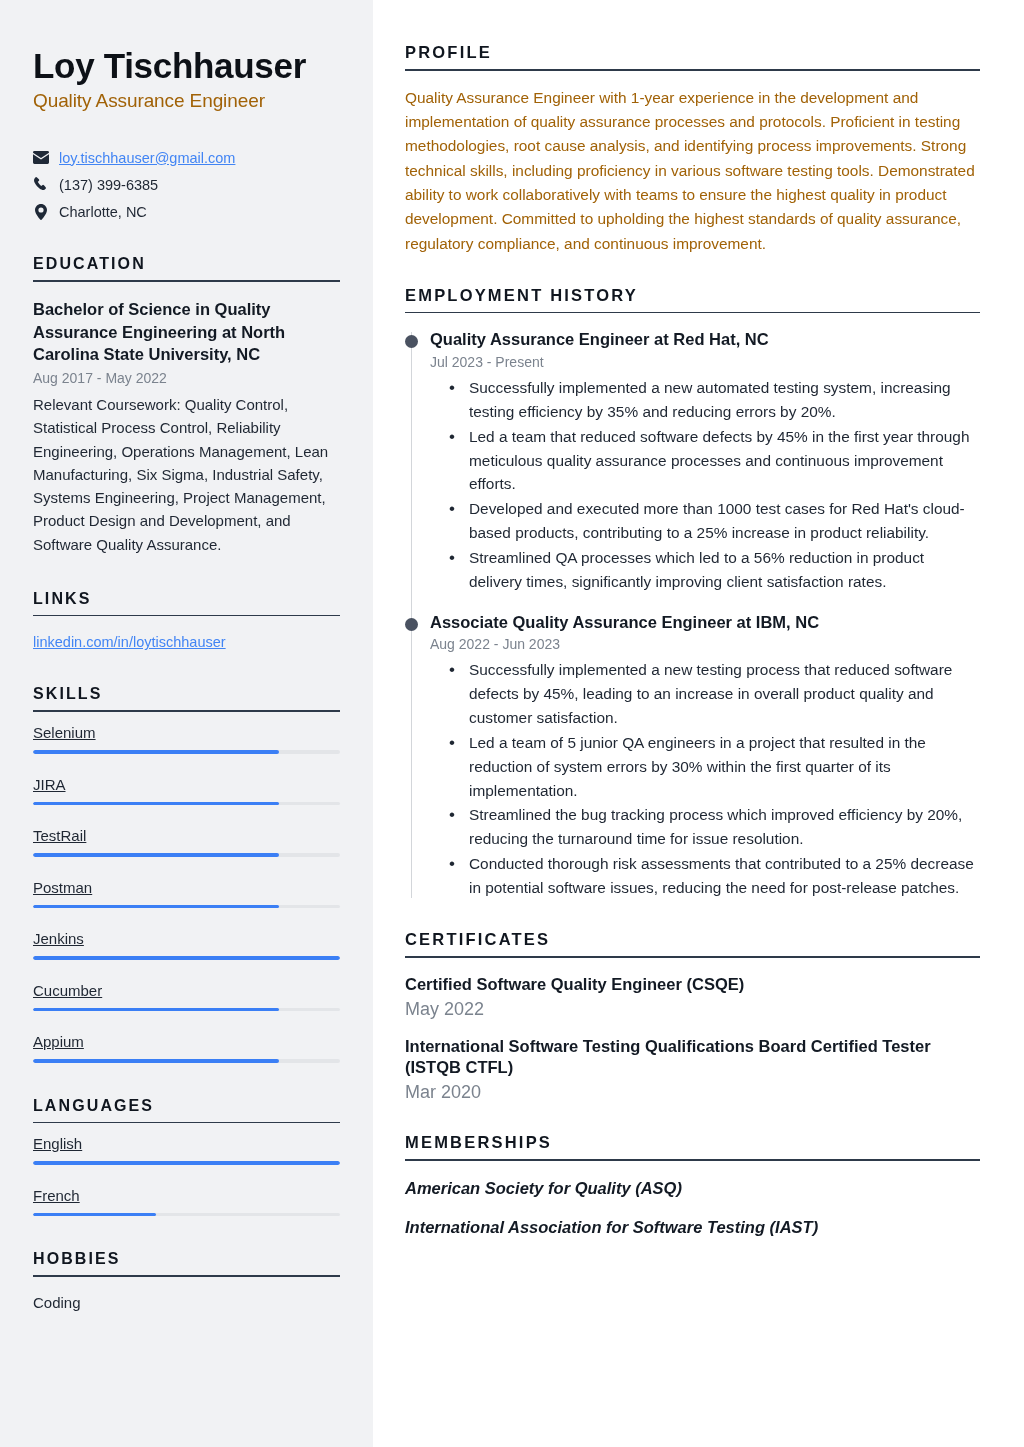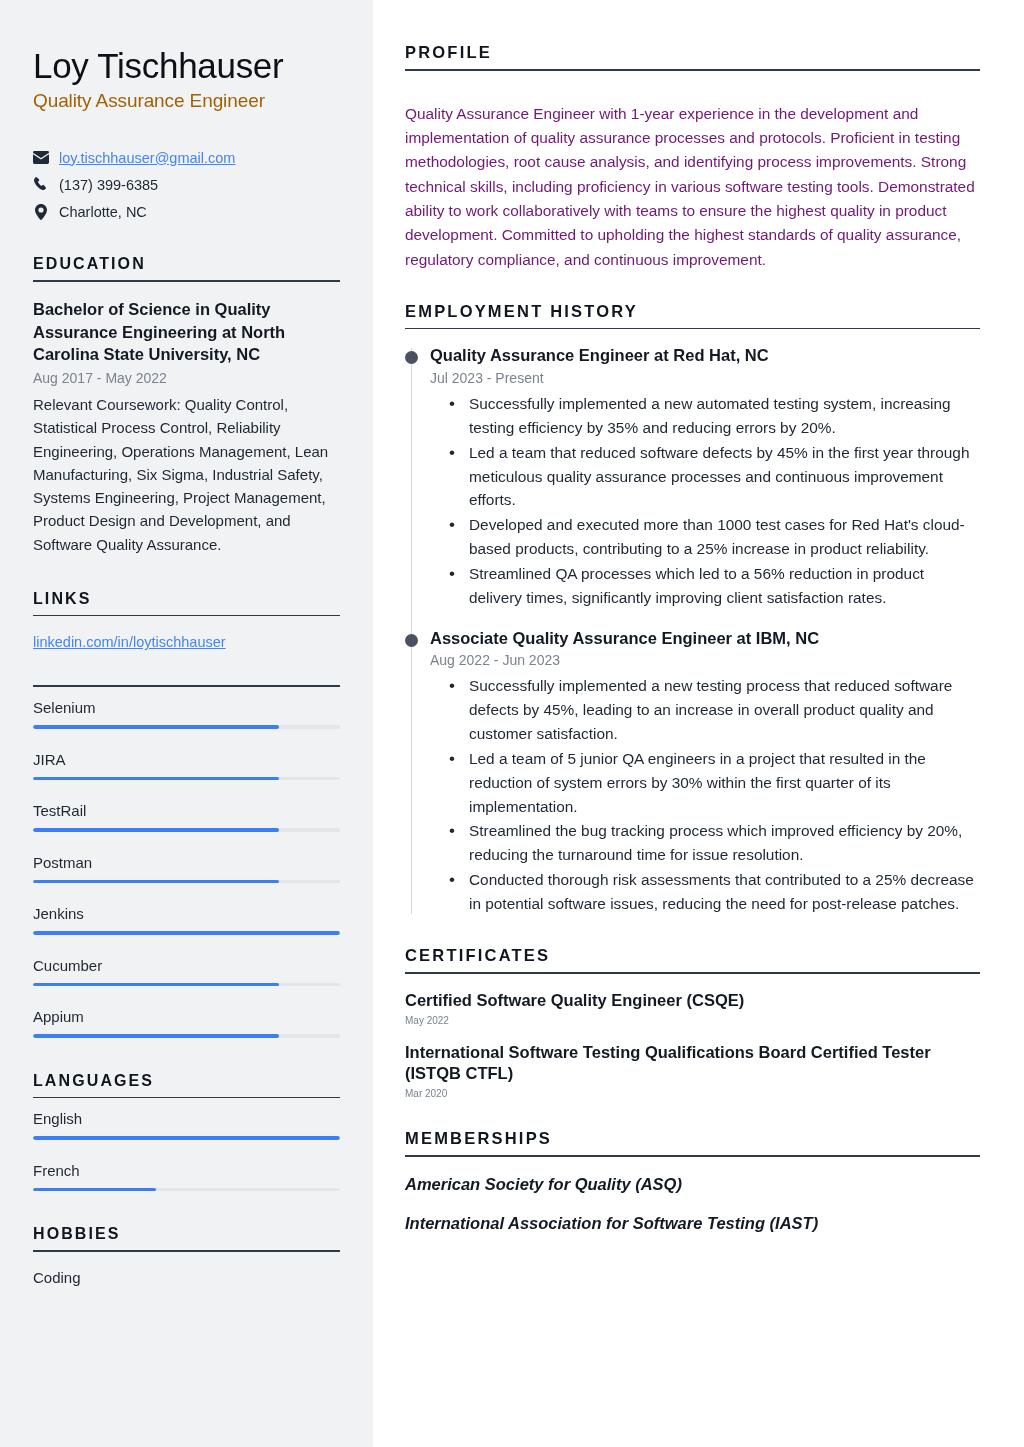--- a/index.html
+++ b/index.html
@@ -13,21 +13,21 @@
   .resume { display:flex; width:1024px; height:1447px; }
 
   
   .sidebar {
     width:373px;
     background:#f1f2f4;
     padding:46px 33px 0 33px;
   }
   .name {
     font-size:35px;
-    font-weight:normal;
+    font-weight:bold;
     letter-spacing:-0.3px;
     color:#0d1117;
     line-height:1.12;
   }
   .job-title {
     font-size:19px;
     color:#a16207;
     margin-top:5px;
     font-weight:400;
     letter-spacing:-0.1px;
@@ -80,21 +80,21 @@
   }
   .edu-desc {
     font-size:15px;
     line-height:1.55;
     margin-top:7px;
     color:#1f2733;
   }
 
   .links-body { margin-top:17px; }
 
-  .skill-list { margin-top:12px; }
+  .skill-list { margin-top:12px;text-decoration:underline; }
   .skill-row { margin-bottom:22px; }
   .skill-row:last-child { margin-bottom:0; }
   .skill-name {
     font-size:15px;
     color:#1f2733;
     margin-bottom:9px;
   }
   .bar-track {
     height:3.5px;
     background:#e3e5e8;
@@ -126,22 +126,22 @@
     font-weight:bold;
     letter-spacing:2.2px;
     color:#10161f;
     padding-bottom:7px;
   }
   .m-rule { height:1.6px; background:#2e3a4a; width:100%; }
 
   .profile-text {
     font-size:15.4px;
     line-height:1.58;
-    margin-top:31px;
-    color:#701a75;
+    margin-top:15px;
+    color:#a16207;
   }
 
   .timeline { position:relative; margin-top:16px; padding-left:25px; }
   .timeline::before {
     content:"";
     position:absolute;
     left:5.5px; top:3px; bottom:2px;
     width:1.6px;
     background:#d3d6da;
   }
@@ -189,21 +189,21 @@
 
   .cert-item { margin-top:16px; }
   .cert-item:first-of-type { margin-top:17px; }
   .cert-name {
     font-size:16.5px;
     font-weight:bold;
     color:#131a24;
     line-height:1.33;
   }
   .cert-date {
-    font-size:10px;
+    font-size:18px;
     color:#7b838e;
     margin-top:3px;
   }
   .mem-item {
     font-size:16.5px;
     font-weight:bold;
     color:#131a24;
     margin-top:17px;
     line-height:1.33;
     font-style:italic;
@@ -261,20 +261,21 @@
 
     <section class="side-section">
       <div class="sec-head">LINKS</div>
       <div class="sec-rule"></div>
       <div class="links-body">
         <a class="link-a" href="#">linkedin.com/in/loytischhauser</a>
       </div>
     </section>
 
     <section class="side-section">
+      <div class="sec-head">SKILLS</div>
       <div class="sec-rule"></div>
       <div class="skill-list">
 
         <div class="skill-row">
           <div class="skill-name">Selenium</div>
           <div class="bar-track">
               <div class="bar-fill" style="width: 80%;"></div>
             </div>
         </div>
 

